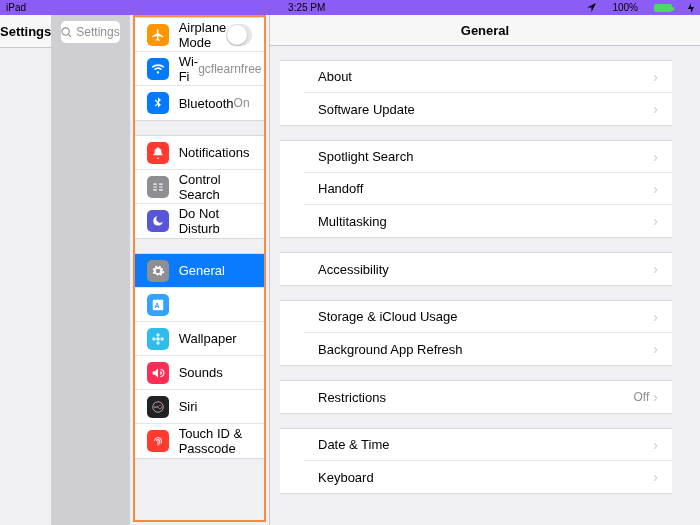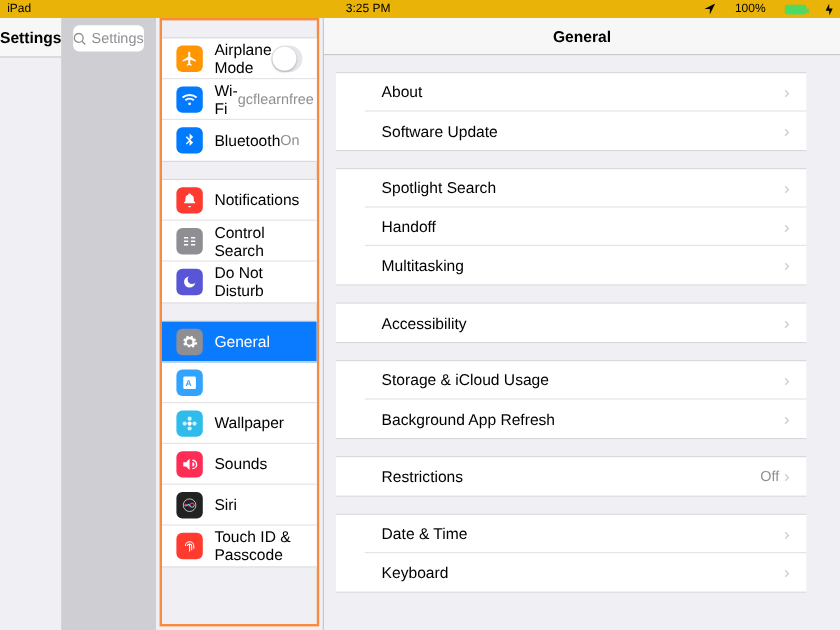--- a/index.html
+++ b/index.html
@@ -1,34 +1,34 @@
 <!DOCTYPE html>
 <html><head>
 <meta charset="utf-8">
 <style>
   * { box-sizing: border-box; margin: 0; padding: 0; }
   html, body { width: 700px; height: 525px; overflow: hidden; font-family: -apple-system, "Helvetica Neue", Helvetica, Arial, sans-serif; font-size: 13px; color: #000; }
   .device { width: 700px; height: 525px; background: #efeff4; display: flex; flex-direction: column; }
-  .statusbar { height: 15px; background: #eab308; display: flex; align-items: center; justify-content: space-between; padding: 0 6px; font-size: 10px; color: #000; }
+  .statusbar { height: 15px; background: #8b5cf6; display: flex; align-items: center; justify-content: space-between; padding: 0 6px; font-size: 10px; color: #000; }
   .sb-left { font-size: 10px; }
   .sb-right { display: flex; align-items: center; gap: 16px; }
   .battery { width: 18px; height: 8px; border: 1px solid #4cd964; border-radius: 2px; position: relative; }
   .battery::after { content:""; position:absolute; right:-3px; top:2px; width:2px; height:4px; background:#4cd964; border-radius:0 1px 1px 0; }
   .battery-fill { position:absolute; left:0; top:0; bottom:0; width:100%; background:#4cd964; }
   .columns { flex:1; display:flex; overflow:hidden; }
   .left { width: 270px; background:#efeff4; display:flex; flex-direction:row; border-right:1px solid #c8c7cc; }
   .right { flex:1; background:#efeff4; display:flex; flex-direction:column; }
   .header { height: 33px; background:#f7f7f7; border-bottom:1px solid #c8c7cc; display:flex; align-items:center; justify-content:center; font-weight:600; font-size:13px; }
   .highlight-wrap { border: 2px solid #f78b40; margin: 0 3px 3px 3px; flex:1; overflow:hidden; }
   .search-wrap { padding: 6px 10px; background:#cfced3; }
   .search { width:100%; height:22px; background:#fff; border:none; border-radius:5px; text-align:center; color:#8e8e93; font-size:12px; }
   .search::placeholder { color:#8e8e93; }
   .scroll { overflow-y:auto; height:100%; }
   .group { margin-top: 14px; background:#fff; border-top:1px solid #d9d8dc; border-bottom:1px solid #d9d8dc; }
-  .group.first { margin-top: 14px; }
+  .group.first { margin-top: 0; }
   .row { height: 34px; display:flex; align-items:center; padding: 0 12px; border-bottom:1px solid #e4e3e6; position:relative; }
   .row:last-child { border-bottom:none; }
   .row.selected { background:#0a7aff; color:#fff; }
   .row.selected .label { color:#fff; }
   .icon { width:22px; height:22px; border-radius:5px; margin-right:10px; display:flex; align-items:center; justify-content:center; flex-shrink:0; }
   .icon svg { width:14px; height:14px; }
   .label { flex:1; font-size:13px; color:#000; }
   .value { color:#8e8e93; font-size:12px; margin-right:4px; }
   .chevron { color:#c7c7cc; font-size:14px; }
   .toggle { width:36px; height:22px; background:#e5e5ea; border-radius:11px; position:relative; }

